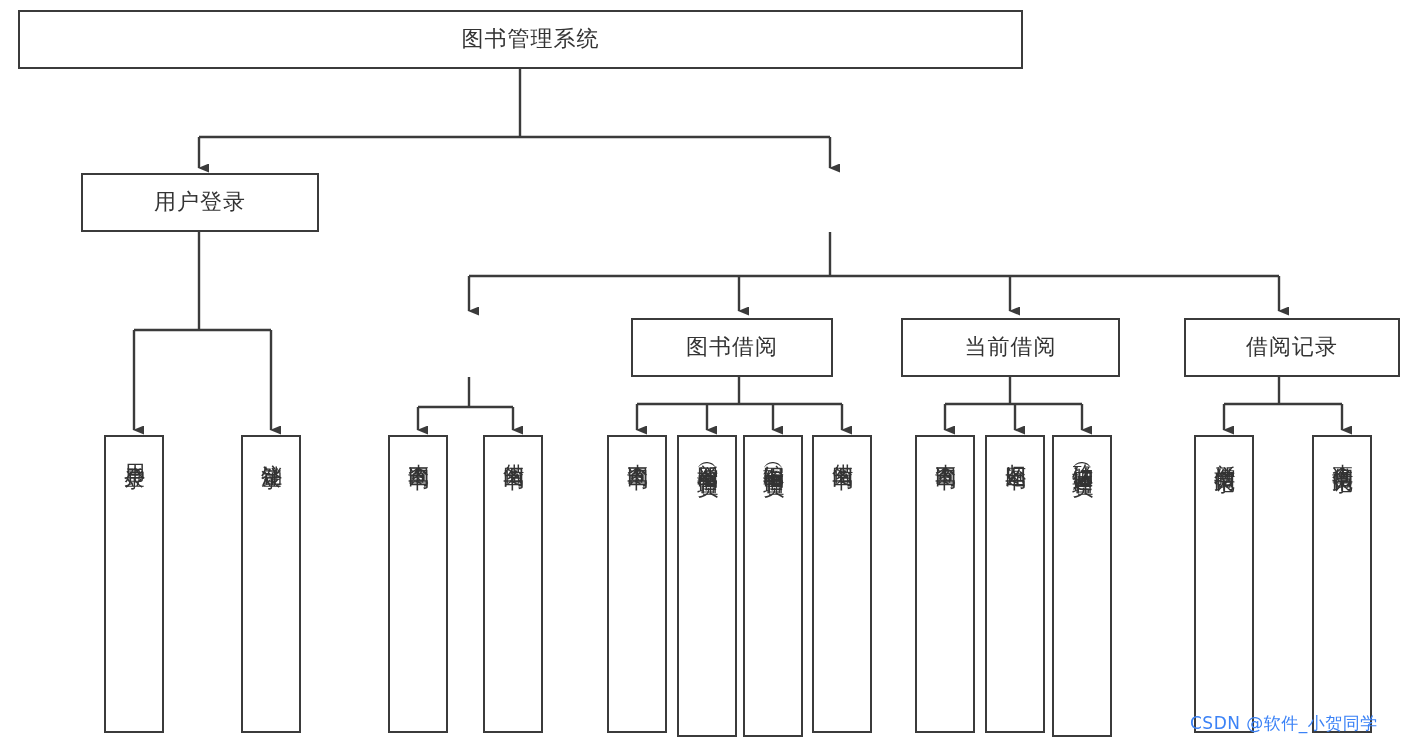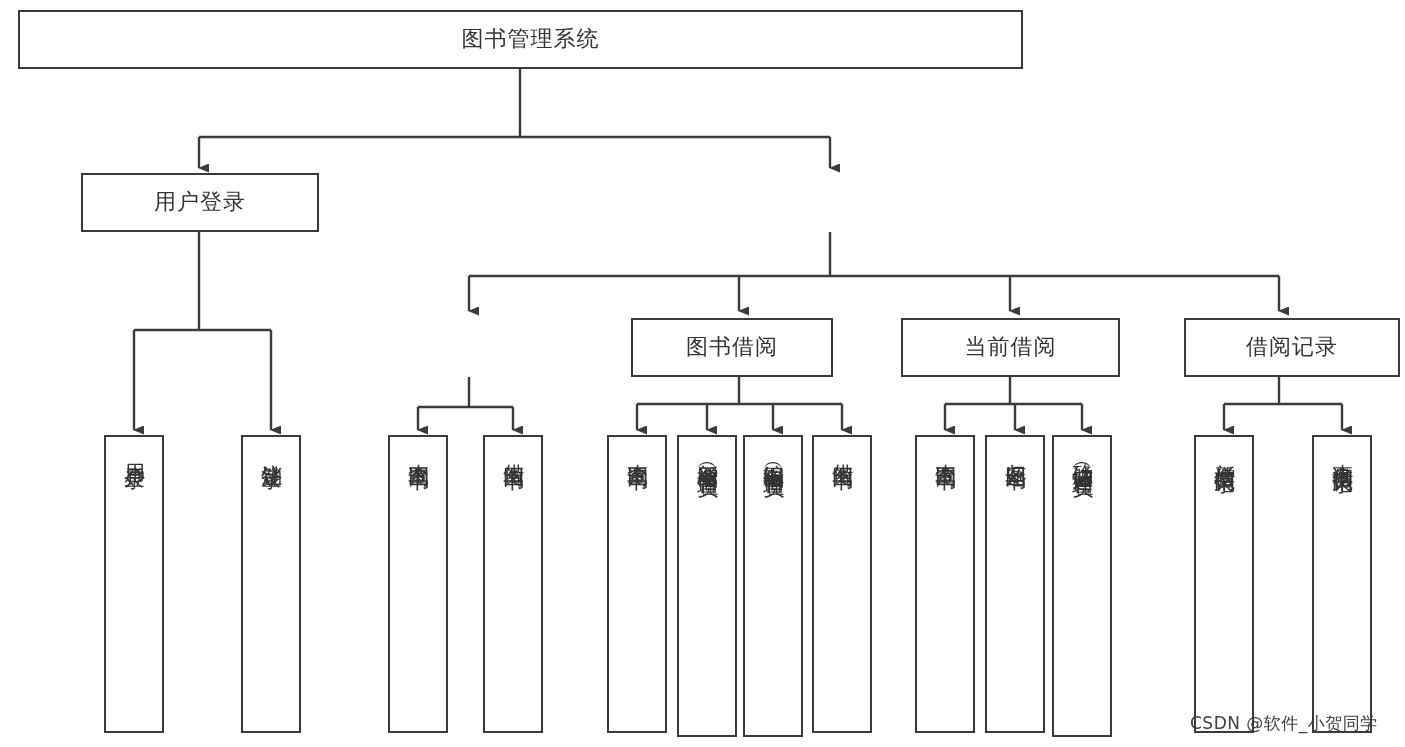--- a/index.html
+++ b/index.html
@@ -58,21 +58,21 @@
     top: 0;
     width: 1405px;
     height: 747px;
     pointer-events: none;
   }
   .watermark {
     position: absolute;
     left: 1190px;
     top: 712px;
     font-size: 17px;
-    color: #404040;
+    color: #3b82f6;
     white-space: nowrap;
     letter-spacing: 0.5px;
   }
 </style>
 </head>
 <body>
 
 <div id="canvas">
 
   <svg class="edges" viewBox="0 0 1405 747" width="1405" height="747">

